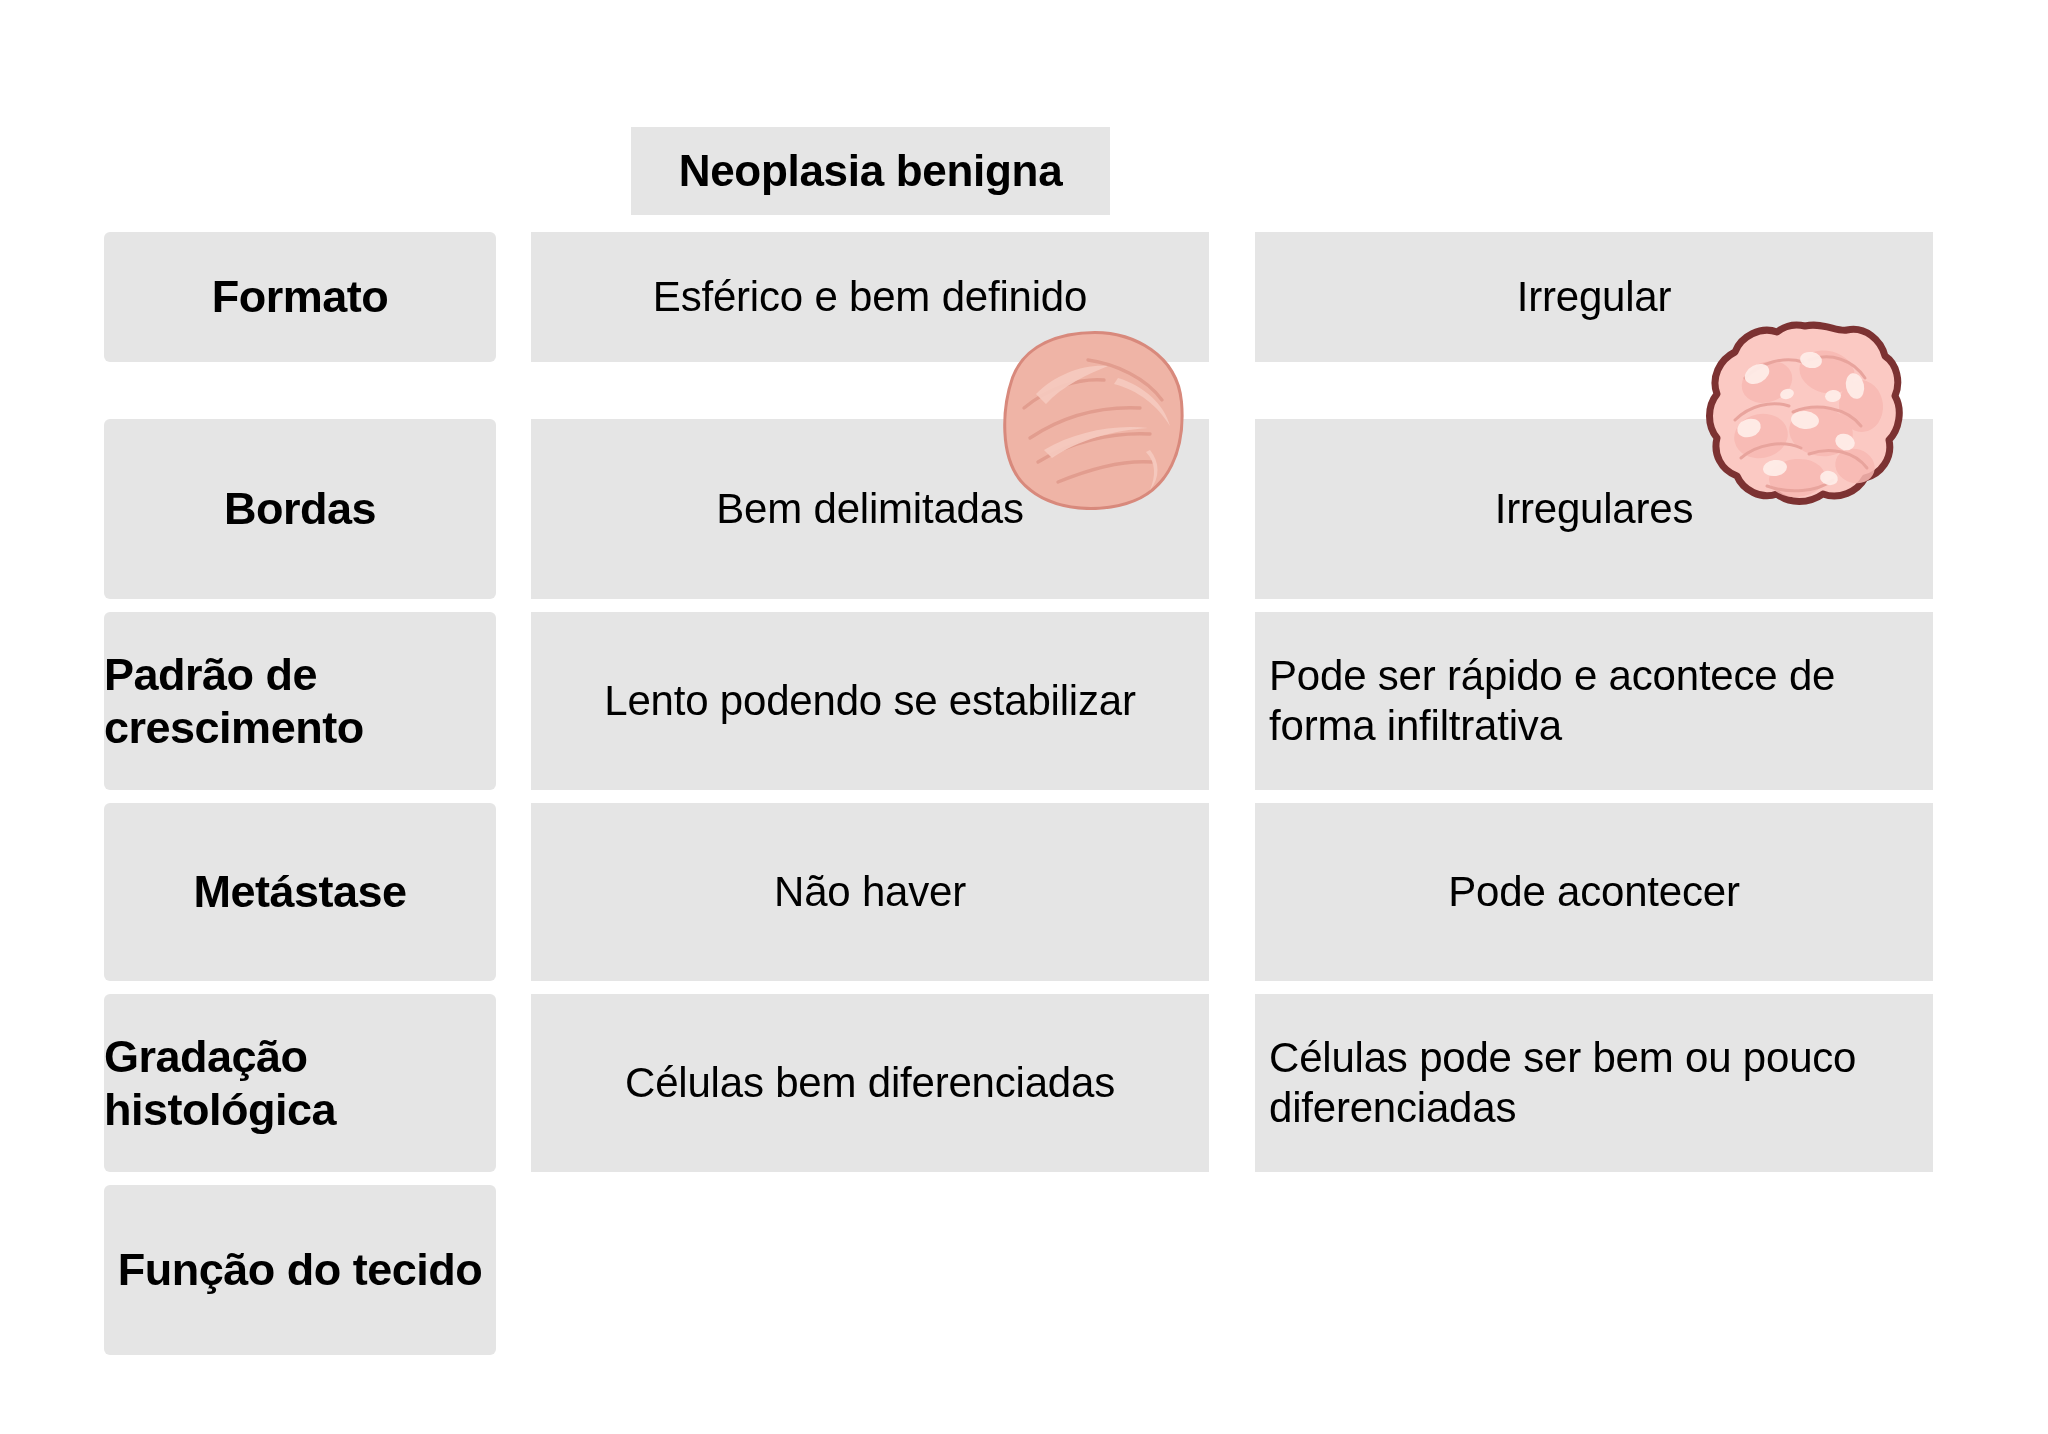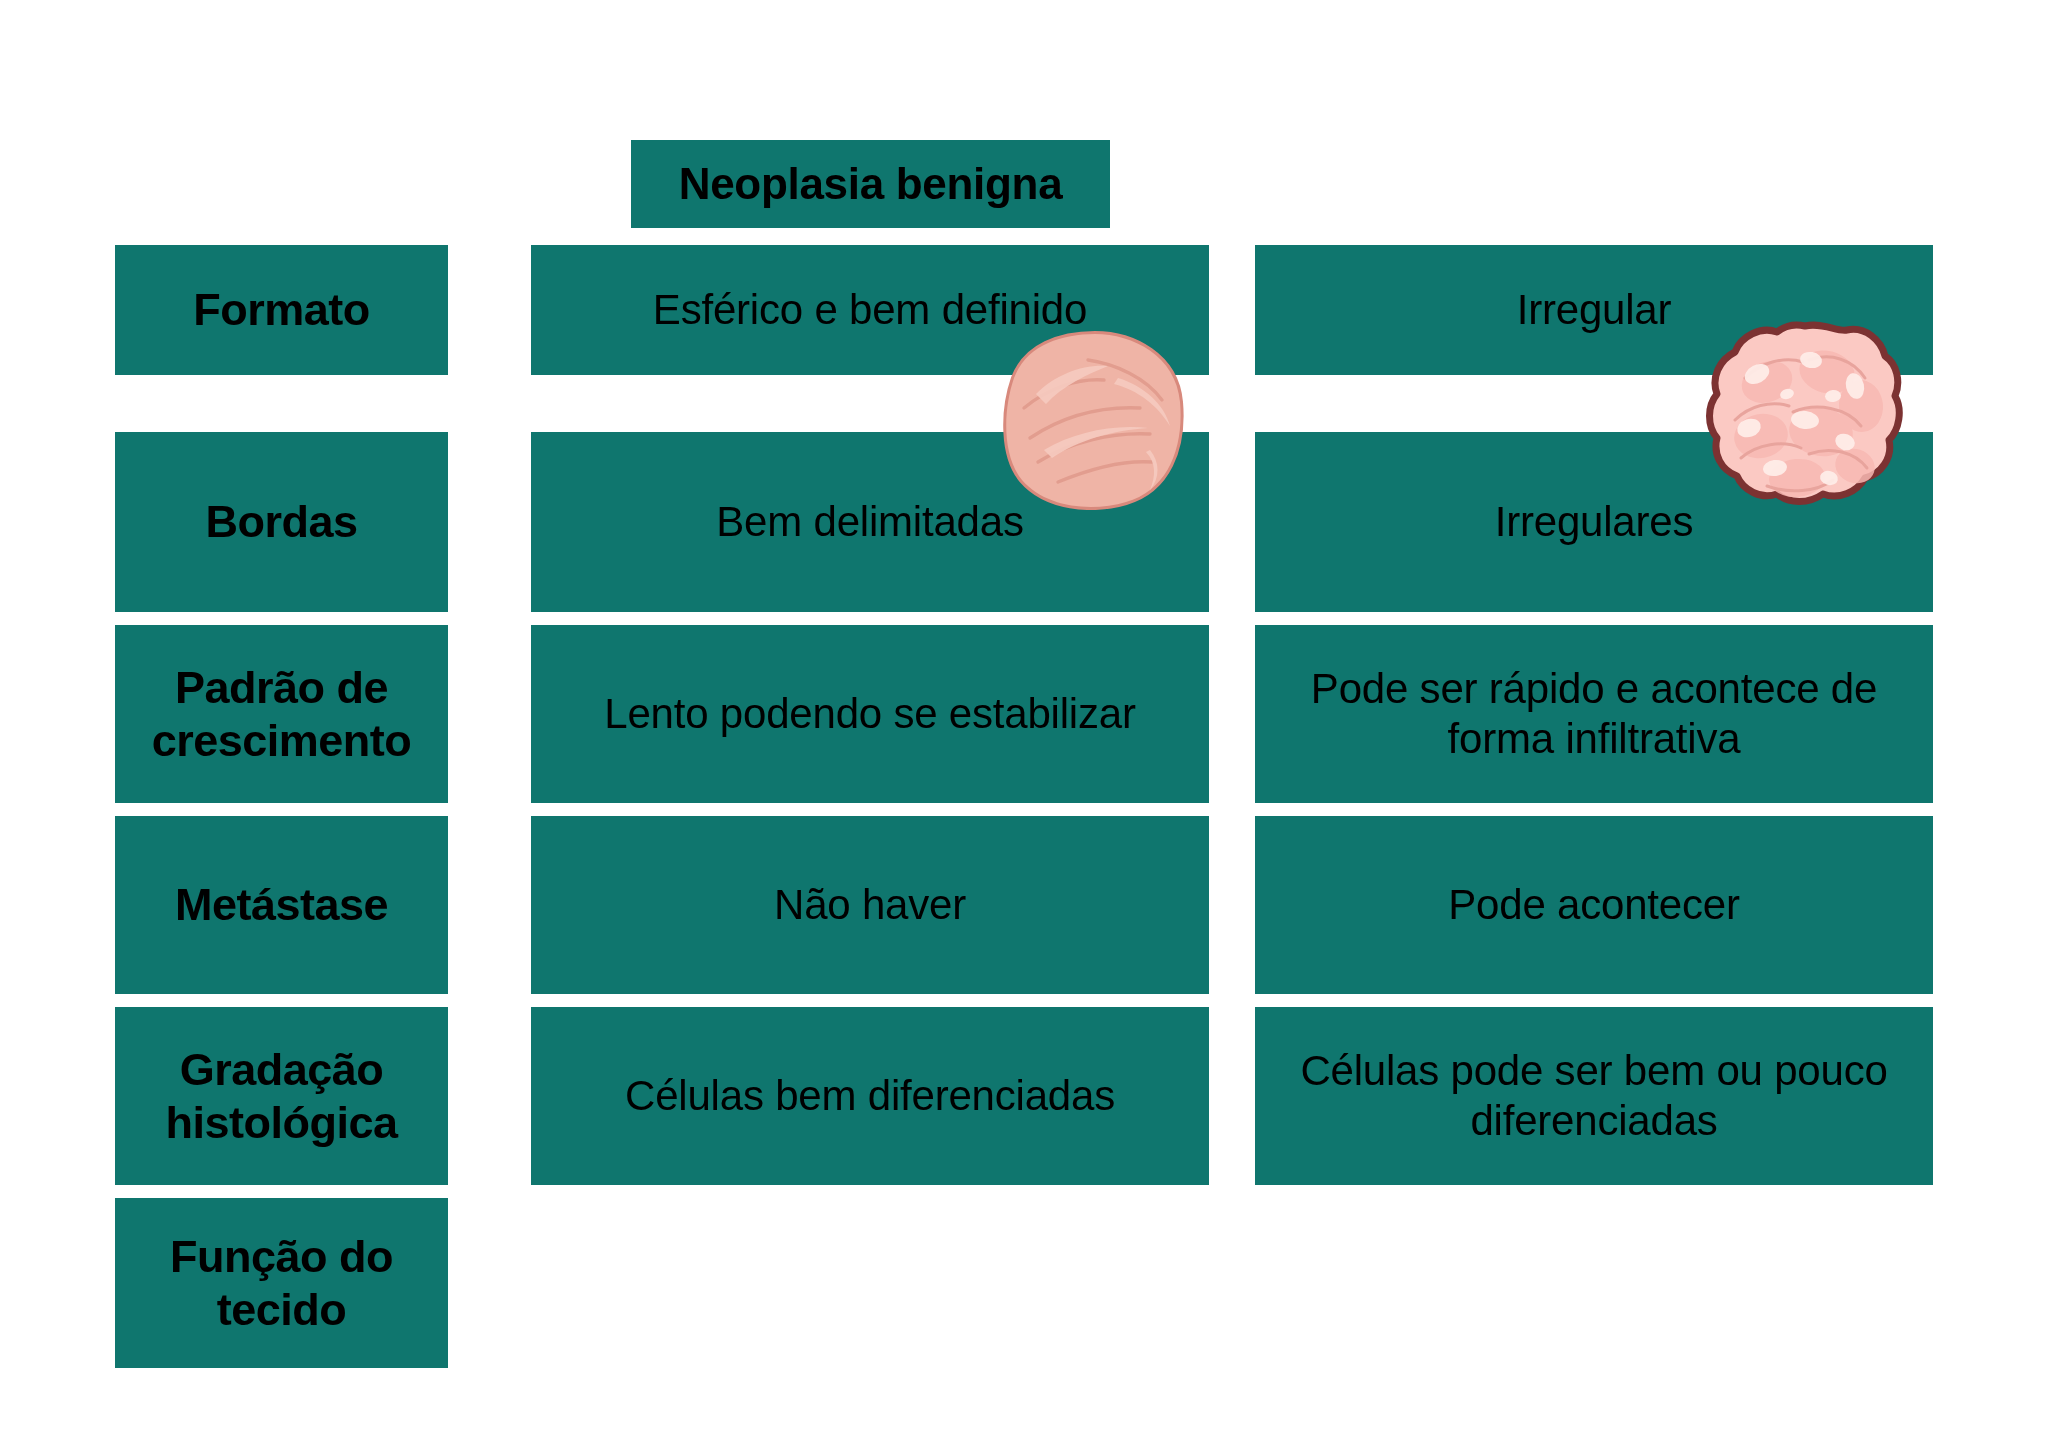--- a/index.html
+++ b/index.html
@@ -19,47 +19,46 @@
   .board {
     position: relative;
     width: 2048px;
     height: 1434px;
     background: #ffffff;
   }
 
   
   .cell {
     position: absolute;
-    background: #0f766e;
+    background: #e5e5e5;
     box-sizing: border-box;
     display: flex;
     align-items: center;
     justify-content: center;
-    text-align: center;
     line-height: 1.18;
-    margin-top: 13px;
   }
 
   
   .header-bar {
     font-size: 44px;
     font-weight: bold;
     letter-spacing: -0.3px;
     padding: 0 18px;
   }
   #hdr-benign { left: 631px;  top: 127px; width: 479px; height: 88px; }
   #hdr-malign { left: 1352px; top: 127px; width: 478px; height: 88px; }
 
   
   .label-cell {
-    left: 115px;
-    width: 333px;
+    left: 104px;
+    width: 392px;
     font-size: 45px;
     font-weight: bold;
     letter-spacing: -0.5px;
+    border-radius: 6px;
   }
 
   
   .data-cell {
     font-size: 42px;
     font-weight: normal;
     letter-spacing: -0.2px;
     padding: 0 14px;
   }
   .col-benign { left: 531px;  width: 678px; }

